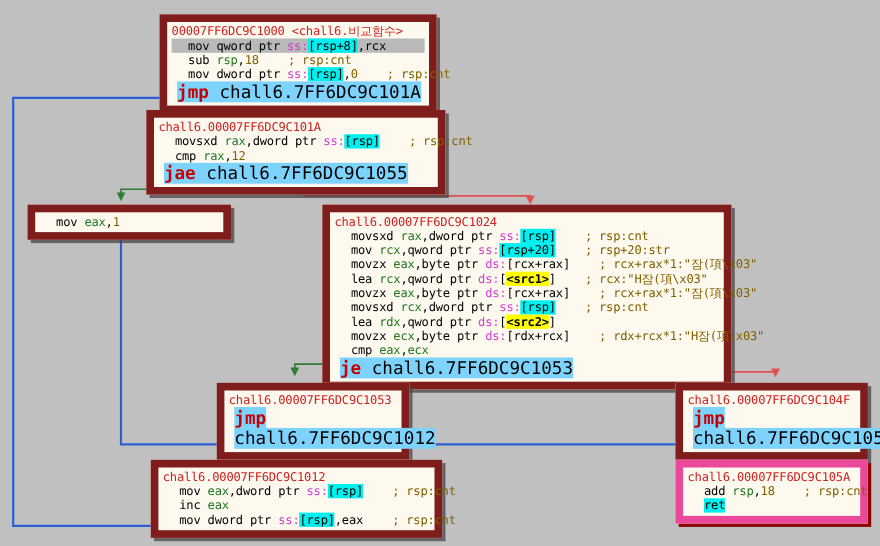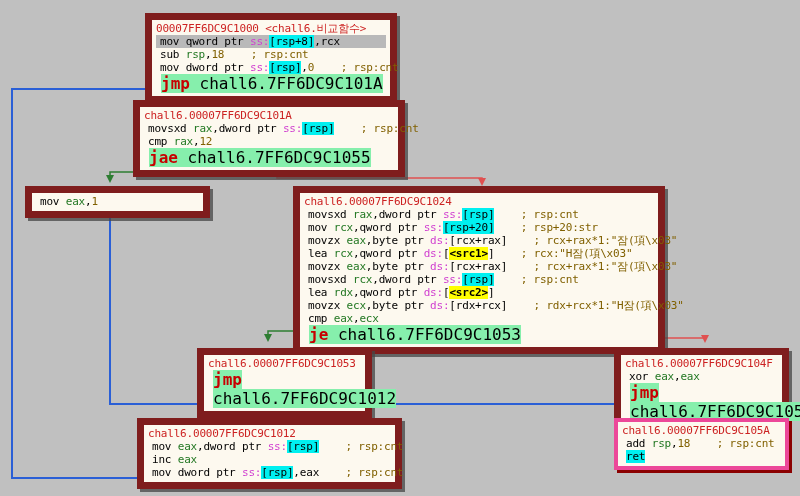--- a/index.html
+++ b/index.html
@@ -16,51 +16,51 @@
   .node{
     position:absolute;
     background:#fdf9ef;
     border:7px solid #7f1d1d;
     box-shadow:3px 3px 0 0 rgba(70,70,70,0.75);
     padding:2px 4px 3px 4px;
     box-sizing:border-box;
     z-index:5;
   }
   .node.current{
-    border:4px solid #ec4899;
+    border:7px solid #ec4899;
     box-shadow:3px 3px 0 0 #8b0000;
   }
   .hdr{
     color:#cc2222;
     font-size:11px;
     line-height:13px;
     white-space:pre;
     letter-spacing:-0.2px;
   }
   .ins{
     font-size:11px;
     line-height:13px;
     white-space:pre;
     color:#000;
-    padding-left:4px;
+    padding-left:15px;
     letter-spacing:-0.2px;
   }
   .ins.sel{background:#b9b9b9;}
   .jwrap{padding-left:5px;}
 
   
   .mn{color:#000000;}            
   .mnj{color:#c80000;font-weight:bold;}  
   .reg{color:#227722;}           
   .num{color:#806000;}           
   .seg{color:#d03fd0;}           
   .mem{background:#00f0f0;color:#000;} 
   .cmt{color:#806000;margin-left:20px;}           
   .sym{background:#ffff00;color:#000;font-weight:bold;}
-  .hl{background:#86efac;}
+  .hl{background:#7dd3fc;}
   .ret{background:#00f0f0;color:#000;}
   .plain{color:#000;}
 </style>
 </head>
 <body>
 
 <div id="canvas">
 
   <svg class="edges" viewBox="0 0 800 496">
     <defs>
@@ -154,21 +154,20 @@
     <div class="jwrap"><span class="hl"><span class="mnj">je</span> <span class="plain">chall6.7FF6DC9C1053</span></span></div>
   </div>
 
   <div class="node" style="left:184px;top:348px;width:175px;margin-left:13px;">
     <div class="hdr">chall6.00007FF6DC9C1053</div>
     <div class="jwrap"><span class="hl"><span class="mnj">jmp</span> <span class="plain">chall6.7FF6DC9C1012</span></span></div>
   </div>
 
   <div class="node" style="left:614px;top:348px;width:175px;">
     <div class="hdr">chall6.00007FF6DC9C104F</div>
-    <div class="ins"><span class="mn">xor</span> <span class="reg">eax</span><span class="plain">,</span><span class="reg">eax</span></div>
     <div class="jwrap"><span class="hl"><span class="mnj">jmp</span> <span class="plain">chall6.7FF6DC9C105A</span></span></div>
   </div>
 
   <div class="node" style="left:137px;top:418px;width:265px;">
     <div class="hdr">chall6.00007FF6DC9C1012</div>
     <div class="ins"><span class="mn">mov</span> <span class="reg">eax</span><span class="plain">,dword ptr </span><span class="seg">ss:</span><span class="mem">[rsp]</span><span class="cmt"> ; rsp:cnt</span></div>
     <div class="ins"><span class="mn">inc</span> <span class="reg">eax</span></div>
     <div class="ins"><span class="mn">mov</span> <span class="plain">dword ptr </span><span class="seg">ss:</span><span class="mem">[rsp]</span><span class="plain">,eax</span><span class="cmt"> ; rsp:cnt</span></div>
   </div>
 

